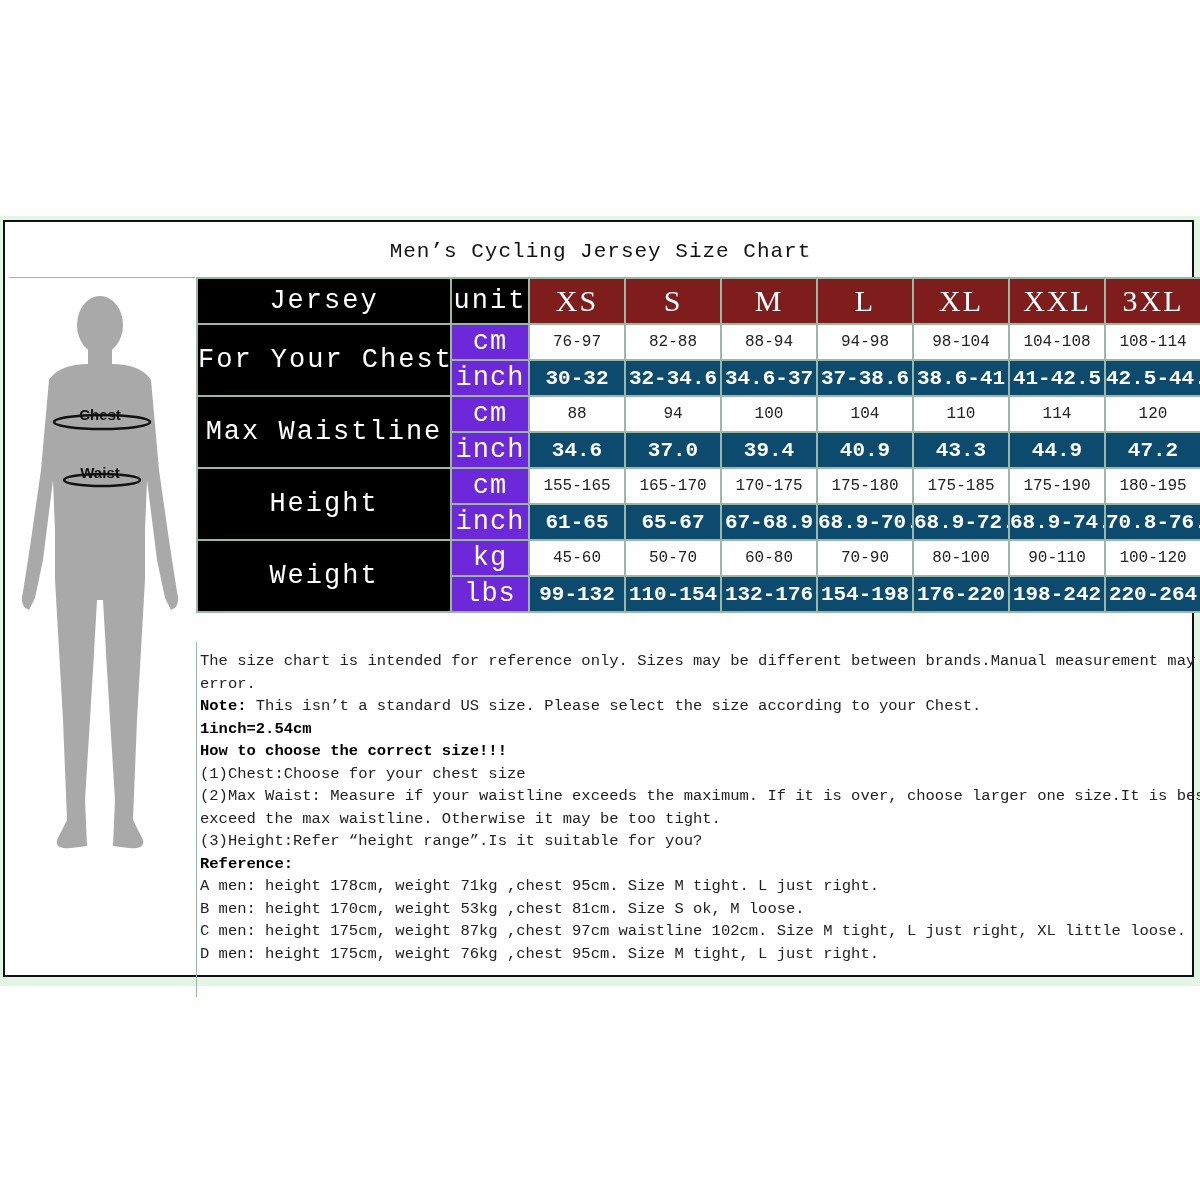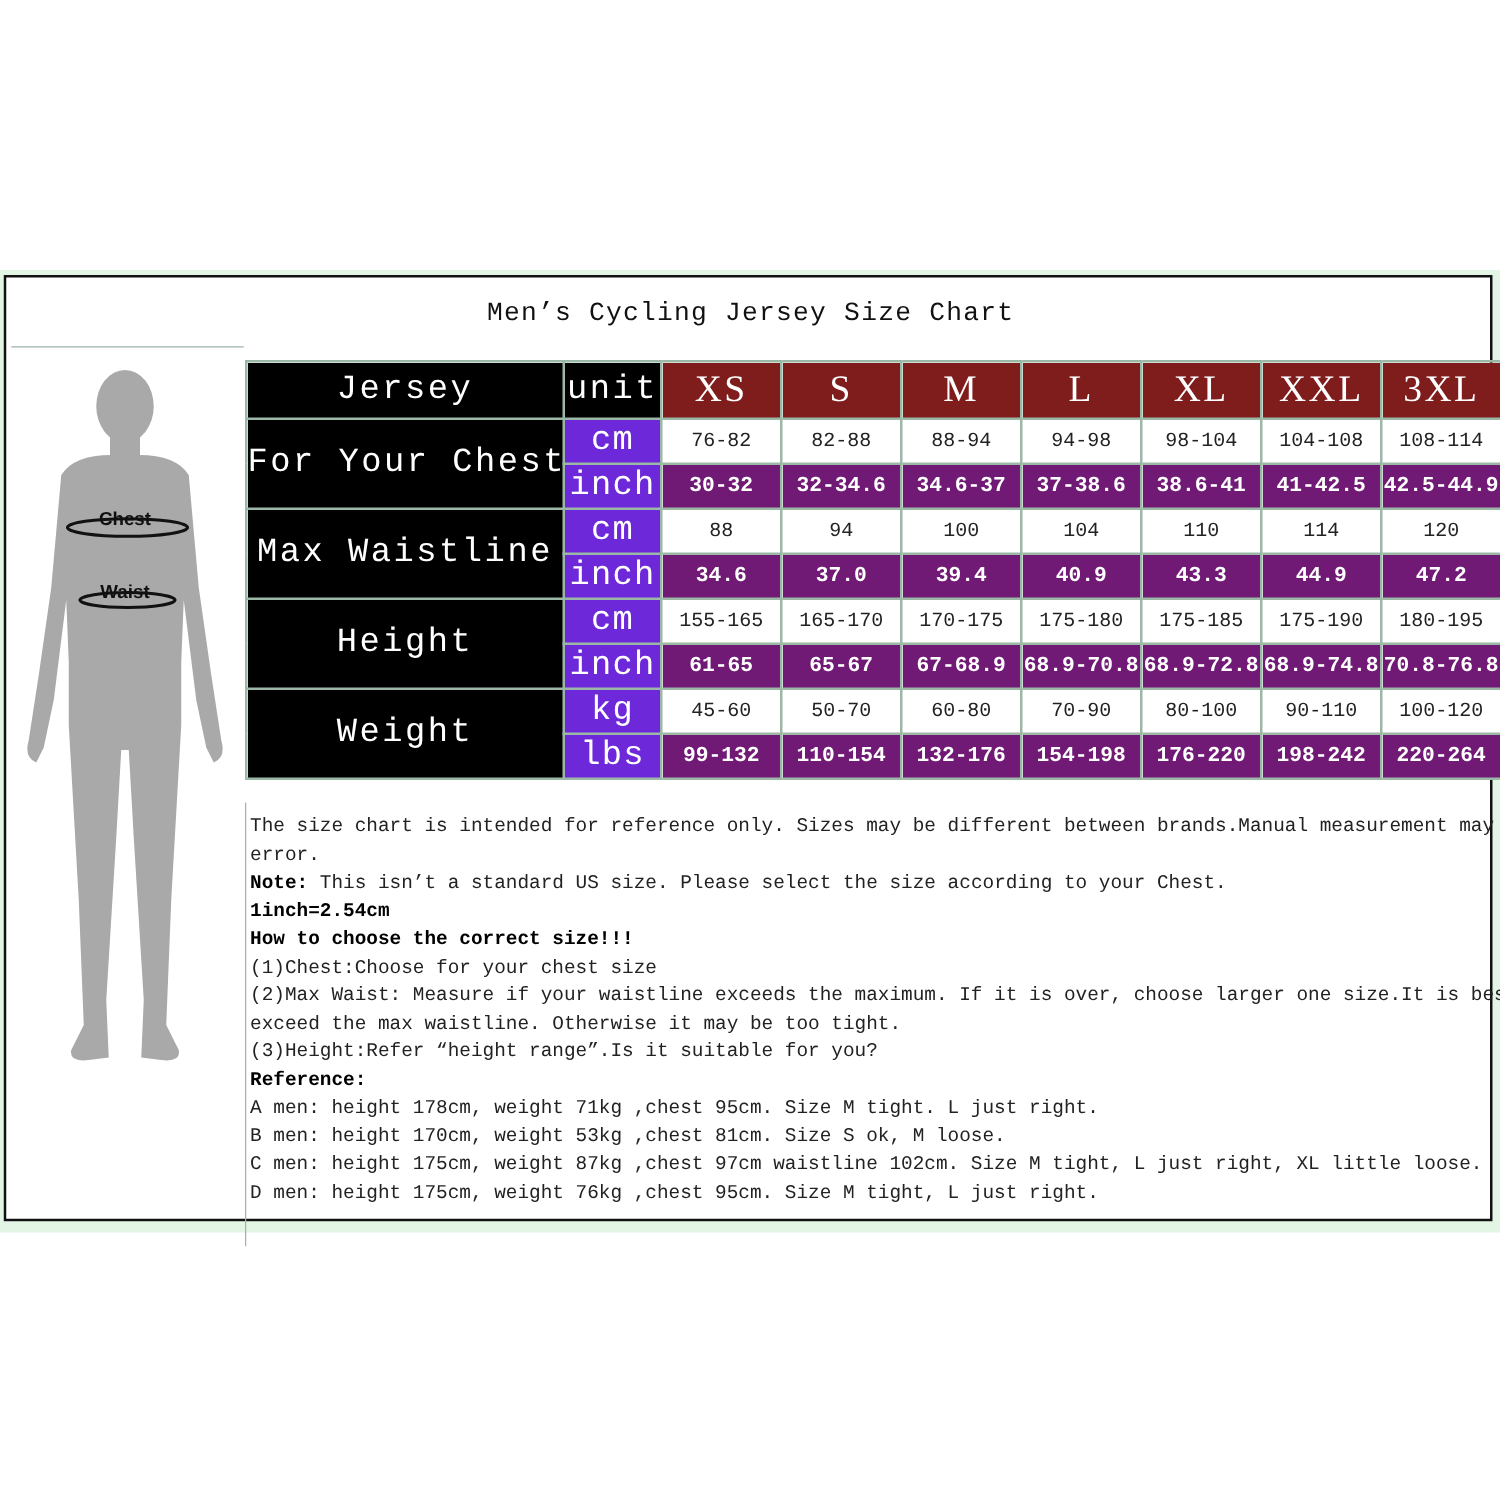--- a/index.html
+++ b/index.html
@@ -2,29 +2,29 @@
 <html><head>
 <meta charset="utf-8">
 <style>
   html, body { margin: 0; padding: 0; background: #ffffff; }
   body { width: 1200px; height: 1200px; position: relative; overflow: hidden; font-family: "DejaVu Serif", serif; }
   .frame-glow { position: absolute; left: 0; top: 216px; width: 1200px; height: 770px; background: #e3f6e6; }
   .frame { position: absolute; left: 3px; top: 220px; width: 1191px; height: 757px; background: #ffffff; border: 2px solid #111; box-sizing: border-box; padding-left: 12px; }
   .title { position: absolute; left: 0; top: 0; width: 1191px; height: 55px; line-height: 60px; text-align: center; font-family: "Liberation Mono", monospace; font-size: 21px; color: #111; letter-spacing: 1px; }
   .title-rule { position: absolute; left: 4px; top: 55px; width: 186px; height: 1px; background: #9fb5aa; }
   .figure { position: absolute; left: 4px; top: 58px; width: 186px; height: 620px; }
-  .table-wrap { position: absolute; left: 191px; top: 66px; width: 997px; }
+  .table-wrap { position: absolute; left: 191px; top: 55px; width: 997px; }
   table.size { border-collapse: collapse; table-layout: fixed; width: 1000px; }
   table.size td { border: 2px solid #9bb7a5; padding: 0; text-align: center; vertical-align: middle; overflow: hidden; white-space: nowrap; }
   .hdr { background: #000; color: #fff; font-family: "Liberation Mono", monospace; font-size: 27px; height: 44px; letter-spacing: 2px; }
   .hdr-size { background: #7f1d1d; color: #fff; font-family: "Liberation Serif", serif; font-size: 30px; }
   .label { background: #000; color: #fff; font-family: "Liberation Mono", monospace; font-size: 27px; letter-spacing: 2px; }
   .unit { background: #6d28d9; color: #fff; font-family: "Liberation Mono", monospace; font-size: 27px; height: 34px; letter-spacing: 1px; }
   .v-white { background: #fff; color: #222; font-family: "Liberation Mono", monospace; font-size: 16px; }
-  .v-black { background: #701a75; color: #fff; font-family: "Liberation Mono", monospace; font-size: 17px; font-weight: bold; }
+  .v-black { background: #0c4a6e; color: #fff; font-family: "Liberation Mono", monospace; font-size: 21px; font-weight: bold; }
   .notes { position: absolute; left: 191px; top: 420px; width: 1147px; height: 355px; border-left: 1px solid #9bb7a5; padding: 8px 0 0 3px; box-sizing: border-box; font-family: "Liberation Mono", monospace; font-size: 15.5px; line-height: 22.5px; color: #222; }
   .notes p { margin: 0; white-space: pre-wrap; }
   .notes b { color: #000; }
 </style>
 </head>
 <body>
 
 <div class="frame-glow"></div>
 <div class="frame">
   <div class="title">Men’s Cycling Jersey Size Chart</div>
@@ -66,21 +66,21 @@
         <td class="hdr hdr-size">M</td>
         <td class="hdr hdr-size">L</td>
         <td class="hdr hdr-size">XL</td>
         <td class="hdr hdr-size">XXL</td>
         <td class="hdr hdr-size">3XL</td>
       </tr>
 
       <tr>
         <td class="label" rowspan="2">For Your Chest</td>
         <td class="unit">cm</td>
-        <td class="v-white">76-82</td>
+        <td class="v-white">76-97</td>
         <td class="v-white">82-88</td>
         <td class="v-white">88-94</td>
         <td class="v-white">94-98</td>
         <td class="v-white">98-104</td>
         <td class="v-white">104-108</td>
         <td class="v-white">108-114</td>
       </tr>
       <tr>
         <td class="unit">inch</td>
         <td class="v-black">30-32</td>

